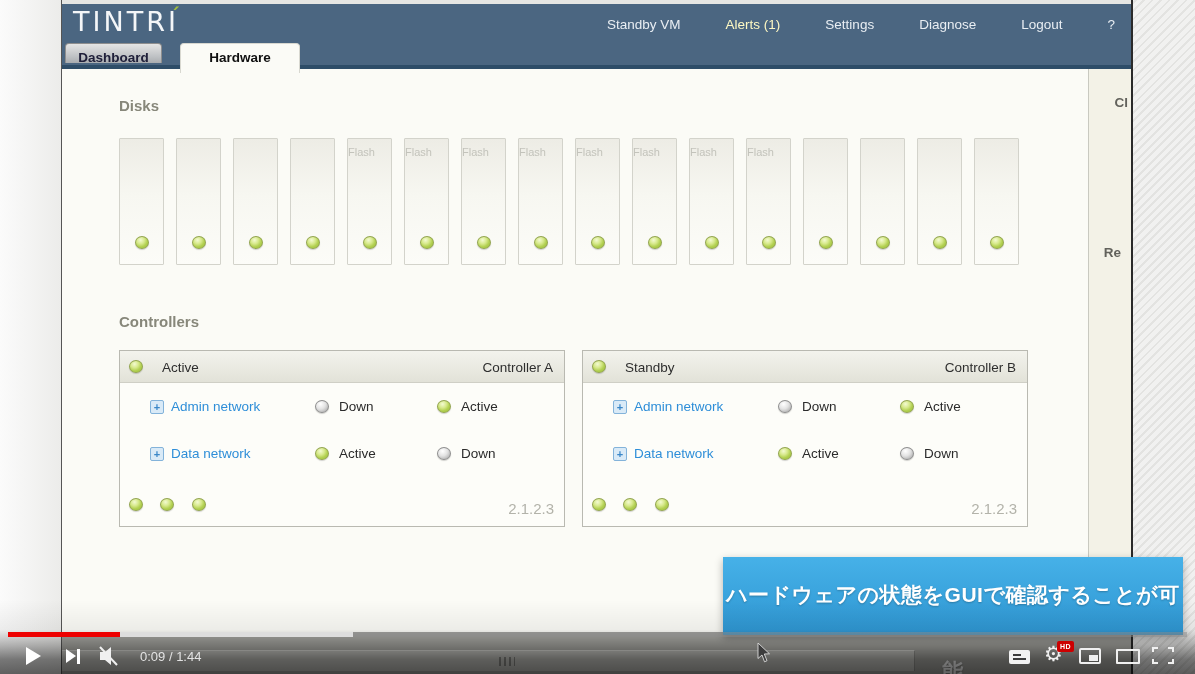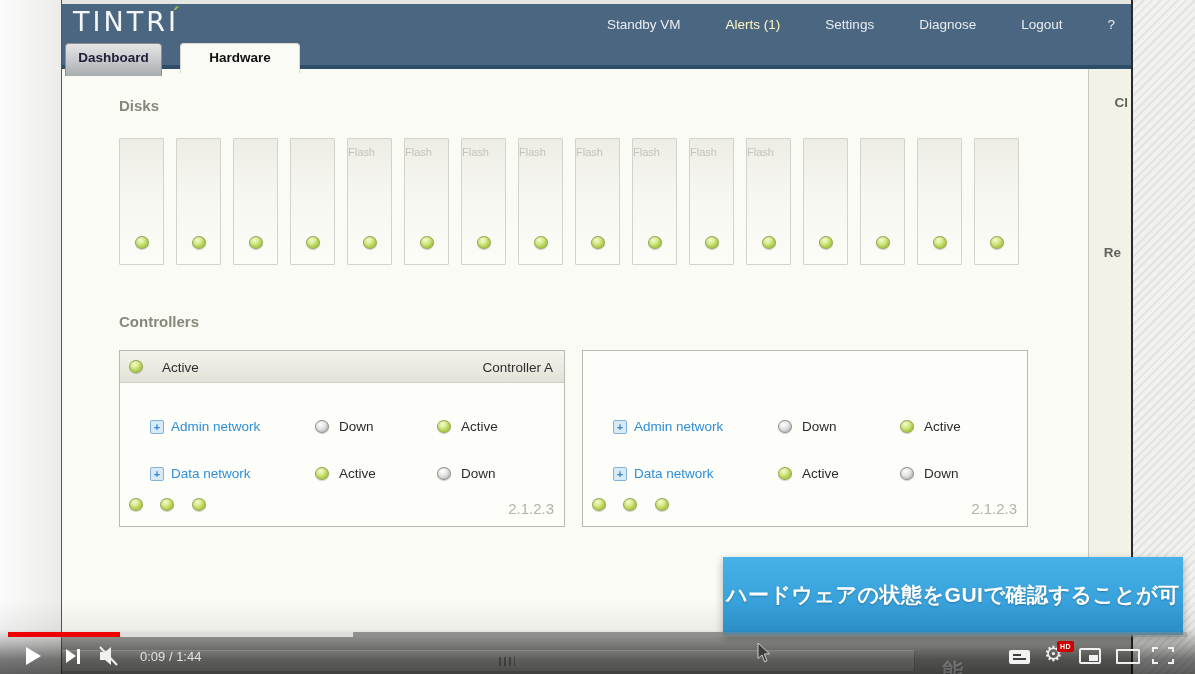--- a/index.html
+++ b/index.html
@@ -17,21 +17,21 @@
   .navbar { position:absolute; left:0; top:4px; width:100%; height:65px; background:#4b6681; }
   .navbar::after { content:""; position:absolute; left:0; bottom:0; width:100%; height:4px; background:#2e4d68; }
   .logo { position:absolute; left:11px; top:2px; color:#f4f6f8; font-family:"DejaVu Sans",sans-serif;
           font-size:27px; letter-spacing:3px; font-weight:400; }
   .logo-accent { color:#a3bf3d; font-weight:bold; font-size:20px; margin-left:-9px; position:relative; top:-9px; }
   .nav-menu { position:absolute; right:16px; top:13px; display:flex; gap:45px; }
   .nav-item { color:#e9eef3; font-size:13.5px; cursor:pointer; white-space:nowrap; }
   .nav-alerts { color:#fef9c3; font-weight:normal; }
 
   .tab { position:absolute; font-size:13.5px; font-weight:bold; text-align:center; cursor:pointer; }
-  .tab-dashboard { left:3px; top:39px; width:97px; height:33px; line-height:27px; color:#20203a;
+  .tab-dashboard { left:3px; top:39px; width:97px; height:20px; line-height:27px; color:#20203a;
                    background:linear-gradient(180deg,#e5e5e5,#bcbfc2 70%,#a9acaf);
                    border:1px solid #8e8e8e; border-bottom:none; border-radius:4px 4px 0 0; z-index:2; }
   .tab-hardware { left:118px; top:39px; width:120px; height:30px; line-height:28px; color:#101010;
                   background:#fbfbf6; border:1px solid #d8d8d0; border-bottom:none;
                   border-radius:4px 4px 0 0; z-index:5; }
 
   .content { position:absolute; left:0; top:69px; width:100%; height:563px; background:#fbfbf6; }
   .section-title { position:absolute; font-size:15px; font-weight:bold; color:#87877a; }
   .disks-title { left:57px; top:28px; }
   .controllers-title { left:57px; top:244px; }
@@ -48,21 +48,21 @@
   .led-gray { background:radial-gradient(circle at 38% 28%,#ffffff 0%,#e3e3e3 45%,#bdbdbd 75%,#a9a9a9 100%);
               border:1px solid #8f8f8f; box-shadow:0 1px 1px rgba(0,0,0,0.18); }
 
   .ctrl-box { position:absolute; top:281px; width:446px; height:177px; background:#fdfdf9;
               border:1px solid #b9b9b1; }
   .ctrl-header { position:absolute; left:0; top:0; width:100%; height:32px;
                  background:linear-gradient(180deg,#f3f3ed,#e2e2d8); border-bottom:1px solid #cfcfc6; }
   .ctrl-header .led { position:absolute; left:9px; top:9px; }
   .ctrl-status { position:absolute; left:42px; top:9px; font-size:13.5px; color:#2e2e2e; }
   .ctrl-name { position:absolute; right:11px; top:9px; font-size:13.5px; color:#2e2e2e; }
-  .ctrl-row { position:absolute; left:0; width:100%; height:24px;margin-top:20px; }
+  .ctrl-row { position:absolute; left:0; width:100%; height:24px; }
   .row1 { top:44px; } .row2 { top:91px; }
   .expand-icon { position:absolute; left:30px; top:5px; width:14px; height:14px; background:#d9eaf7;
                  border:1px solid #83b3da; border-radius:2px; color:#3a87c8; font-size:11px;
                  font-weight:bold; line-height:12px; text-align:center; cursor:pointer; }
   .expand-icon::before { content:"+"; }
   .net-link { position:absolute; left:51px; top:0; line-height:24px; font-size:13.5px; color:#2e8ed8;
               cursor:pointer; text-decoration:none; }
   .s1-led { position:absolute; left:195px; top:5px; }
   .s1-text { position:absolute; left:219px; top:0; line-height:24px; font-size:13.5px; color:#2b2b2b; }
   .s2-led { position:absolute; left:317px; top:5px; }
@@ -240,20 +240,25 @@
         </div>
         <div class="ctrl-footer">
           <span class="led led-green"></span>
           <span class="led led-green"></span>
           <span class="led led-green"></span>
           <span class="version">2.1.2.3</span>
         </div>
       </div>
 
       <div class="ctrl-box" style="left:520px">
+        <div class="ctrl-header">
+          <span class="led led-green"></span>
+          <span class="ctrl-status">Standby</span>
+          <span class="ctrl-name">Controller B</span>
+        </div>
         <div class="ctrl-row row1">
           <span class="expand-icon"></span>
           <a class="net-link">Admin network</a>
           <span class="led s1-led led-gray"></span>
           <span class="s1-text">Down</span>
           <span class="led s2-led led-green"></span>
           <span class="s2-text">Active</span>
         </div>
         <div class="ctrl-row row2">
           <span class="expand-icon"></span>

